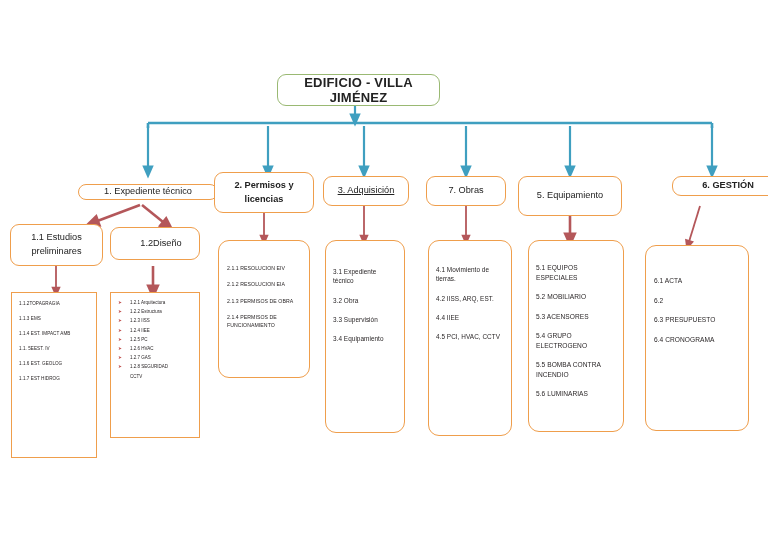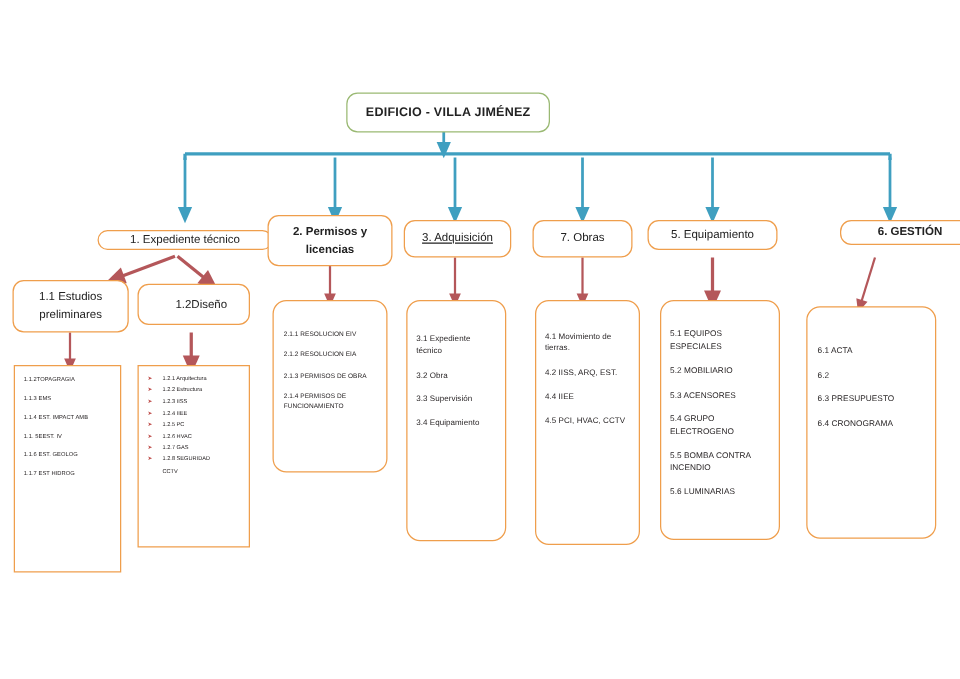--- a/index.html
+++ b/index.html
@@ -31,21 +31,21 @@
     box-sizing: border-box;
     background: #ffffff;
     display: flex;
     align-items: center;
     justify-content: center;
     text-align: center;
   }
   .root-node {
     border: 1.3px solid #9ab973;
     border-radius: 9px;
-    font-size: 10px;
+    font-size: 13px;
     font-weight: 600;
     letter-spacing: .2px;
     color: #222;
   }
   .cat-node {
     border: 1.4px solid #ef9e4c;
     border-radius: 9px;
     font-size: 9.2px;
     color: #222;
     line-height: 1.5;
@@ -207,21 +207,21 @@
   </div>
 
   <div class="node cat-node" style="left:323px; top:176px; width:86px; height:30px;text-decoration:underline;">
     <span>3. Adquisición</span>
   </div>
 
   <div class="node cat-node" style="left:426px; top:176px; width:80px; height:30px;">
     <span>7. Obras</span>
   </div>
 
-  <div class="node cat-node" style="left:518px; top:176px; width:104px; height:24px;">
+  <div class="node cat-node" style="left:518px; top:176px; width:104px; height:40px;">
     <span>5. Equipamiento</span>
   </div>
 
   <div class="node cat-node bold-label" style="left:672px; top:176px; width:112px; height:20px;">
     <span>6. GESTIÓN</span>
   </div>
 
   <div class="node sub-node" style="left:10px; top:224px; width:93px; height:42px;align-items:center;">
     <span>1.1 Estudios preliminares</span>
   </div>

